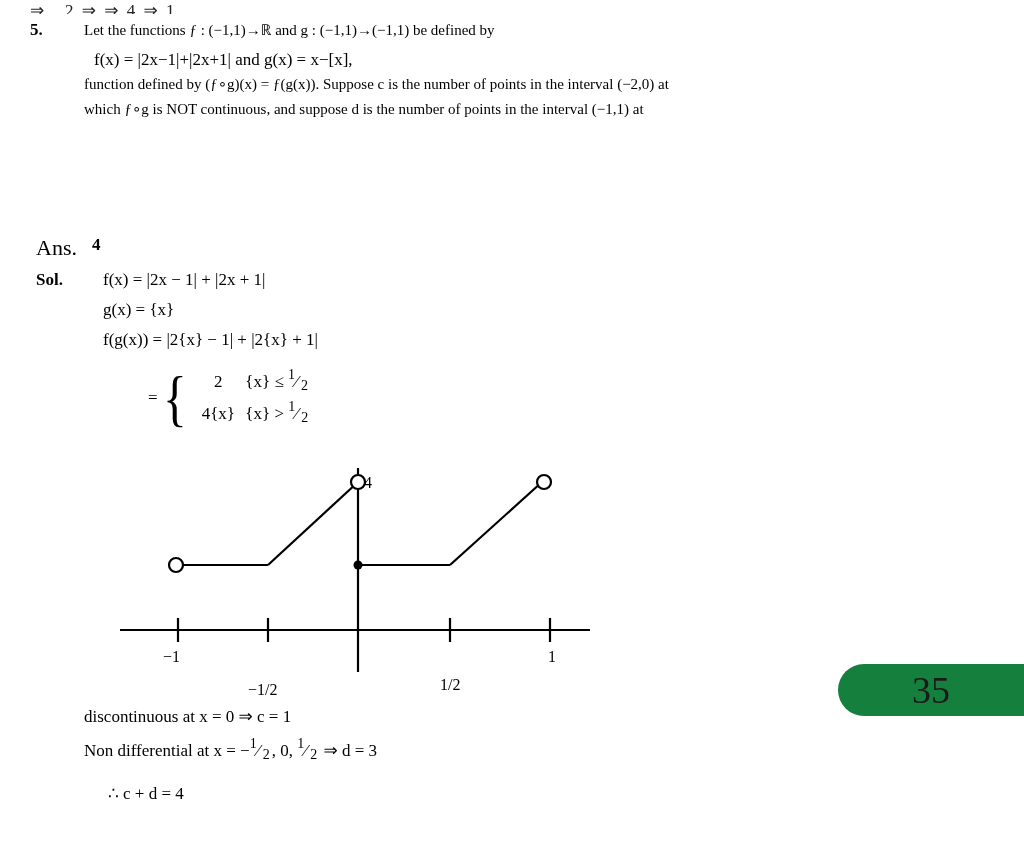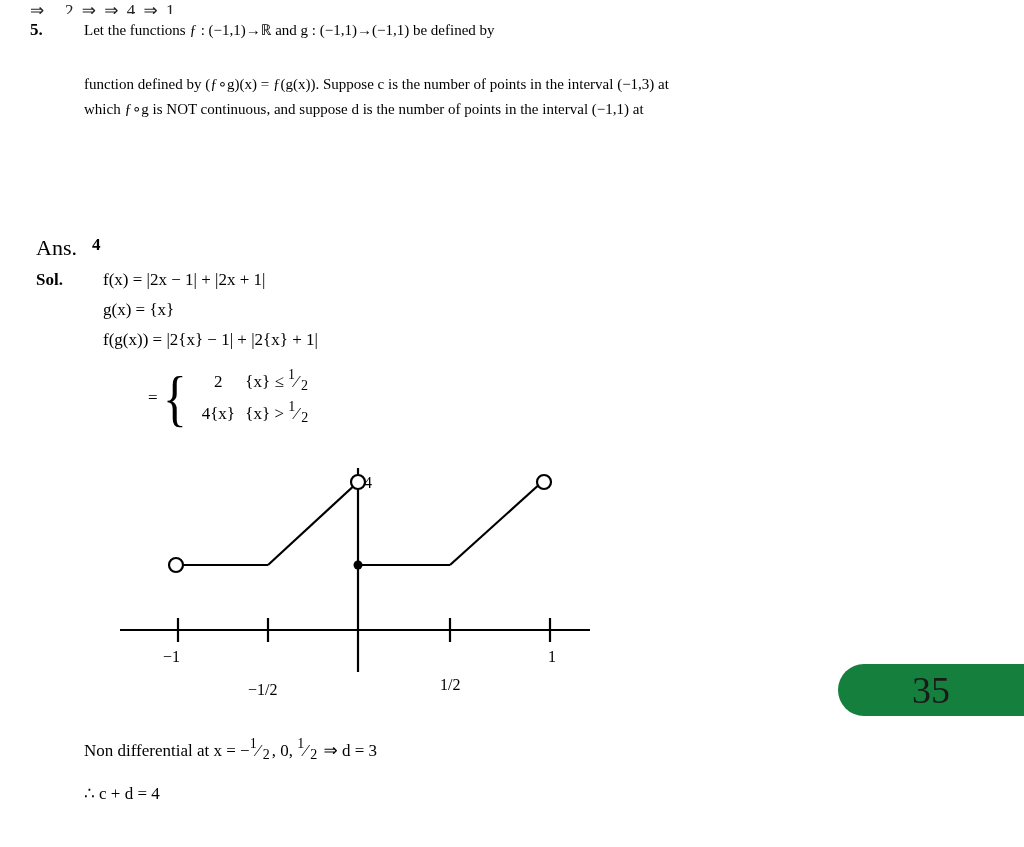--- a/index.html
+++ b/index.html
@@ -168,21 +168,21 @@
 
   
   .concl {
     position: absolute;
     left: 84px;
     font-size: 17px;
     white-space: nowrap;
   }
   .c1 { top: 706px; }
   .c2 { top: 740px; }
-  .c3 { top: 783px; }
+  .c3 { top: 783px; margin-left: 24px; }
 
   
   .page-badge {
     position: absolute;
     right: 0px;
     top: 664px;
     width: 186px;
     height: 52px;
     background: #15803d;
     border-radius: 36px 0 0 36px;
@@ -199,24 +199,25 @@
 
 <div class="page">
 
   <div class="top-artifact">⇒   , 2 ⇒   ⇒  4 ⇒ 1</div>
 
   <div class="q-number">5.</div>
 
   <div class="q-body">
     <div class="line">Let the functions ƒ : (−1,1)→ℝ and g : (−1,1)→(−1,1) be defined by</div>
     <div style="height:30px"></div>
-    <div>function defined by (ƒ∘g)(x) = ƒ(g(x)). Suppose c is the number of points in the interval (−1,3) at</div>
+    <div>function defined by (ƒ∘g)(x) = ƒ(g(x)). Suppose c is the number of points in the interval (−2,0) at</div>
     <div>which ƒ∘g is NOT continuous, and suppose d is the number of points in the interval (−1,1) at</div>
   </div>
 
+  <div class="q-line2">f(x) = |2x−1|+|2x+1| and g(x) = x−[x],</div>
 
   <div class="ans-label">Ans.</div>
   <div class="ans-value">4</div>
 
   <div class="sol-label">Sol.</div>
   <div class="sol-line sol-l1">f(x) = |2x − 1| + |2x + 1|</div>
   <div class="sol-line sol-l2">g(x) = {x}</div>
   <div class="sol-line sol-l3">f(g(x)) = |2{x} − 1| + |2{x} + 1|</div>
 
   <div class="piecewise">
@@ -273,20 +274,21 @@
       <circle cx="248" cy="105" r="4.5" fill="#000"></circle>
     </svg>
   </div>
 
   <div class="axis-label lbl-m1">−1</div>
   <div class="axis-label lbl-mh">−1/2</div>
   <div class="axis-label lbl-ph">1/2</div>
   <div class="axis-label lbl-1">1</div>
   <div class="axis-label lbl-4">4</div>
 
+  <div class="concl c1">discontinuous at x = 0 ⇒ c = 1</div>
 
   <div class="concl c2">
     <span>Non differential at  x = −</span><span class="frac"><span class="n">1</span><span class="s">⁄</span><span class="d">2</span></span><span>,  0,</span>&nbsp;<span class="frac"><span class="n">1</span><span class="s">⁄</span><span class="d">2</span></span>&nbsp;<span>⇒  d = 3</span>
   </div>
 
   <div class="concl c3">∴   c + d = 4</div>
 
   <div class="page-badge">35</div>
 
 </div>

